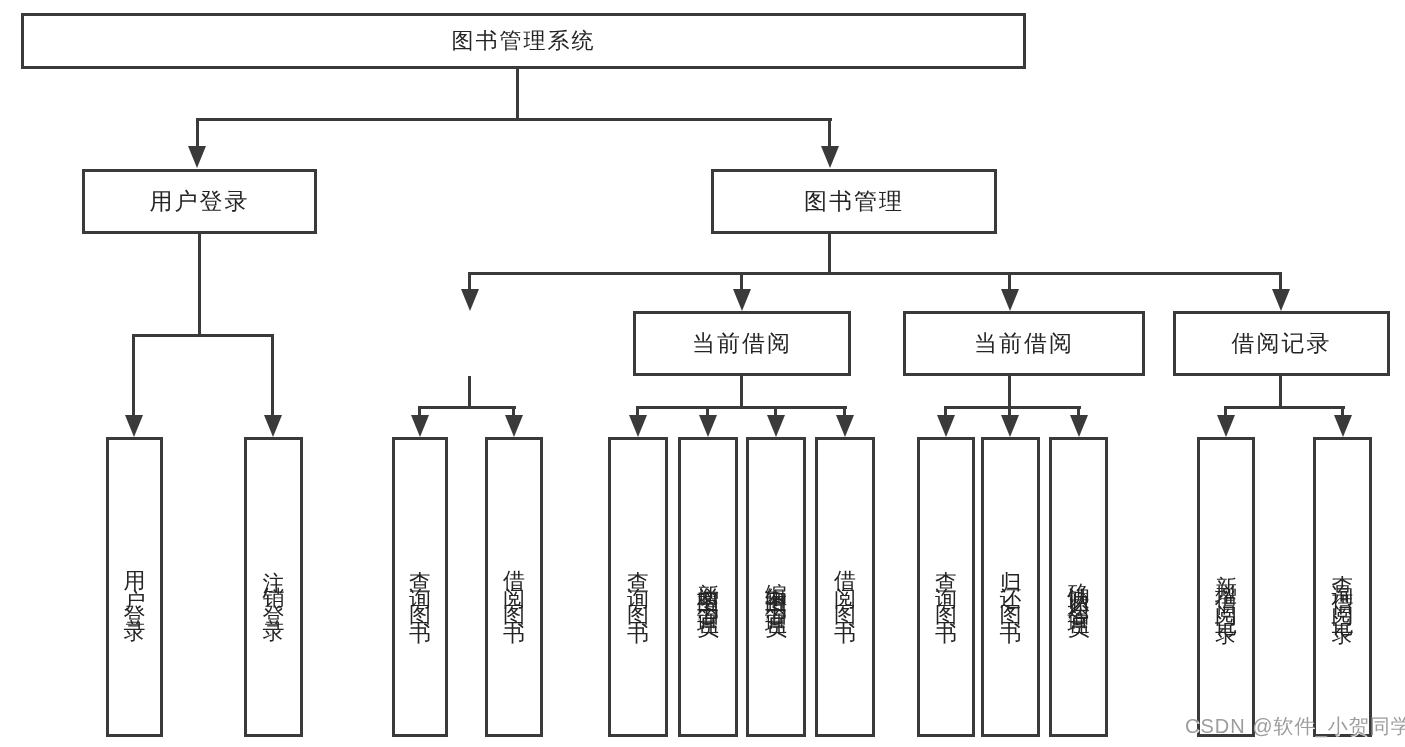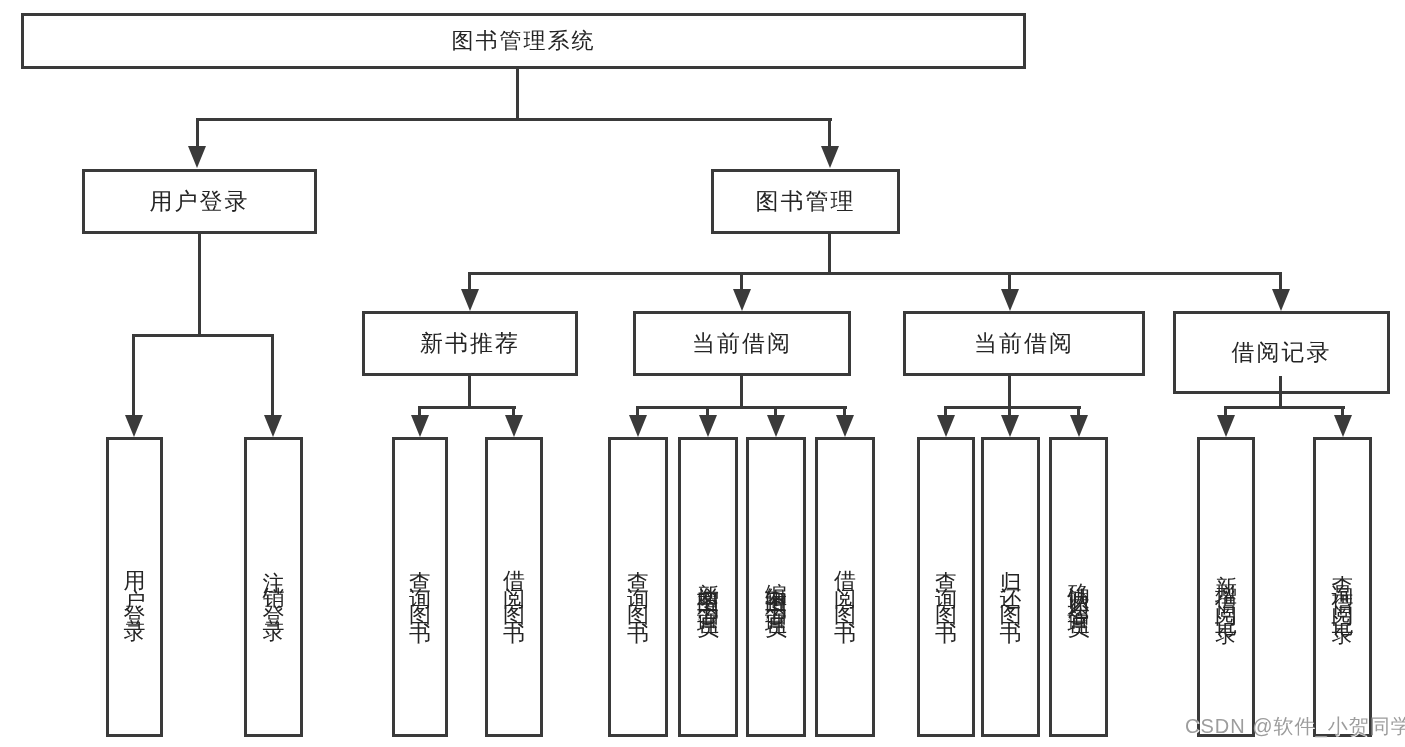--- a/index.html
+++ b/index.html
@@ -74,21 +74,21 @@
   <div class="vline" style="left:516px;top:69px;height:52px"></div>
   <div class="hline" style="left:196px;top:118px;width:636px"></div>
   <div class="vline" style="left:196px;top:118px;height:30px"></div>
   <div class="ahead" style="left:188px;top:146px"></div>
   <div class="vline" style="left:828px;top:118px;height:30px"></div>
   <div class="ahead" style="left:821px;top:146px"></div>
 
   <div class="node node-h" style="left:82px;top:169px;width:235px;height:65px">
     <span class="node-label">用户登录</span>
   </div>
-  <div class="node node-h" style="left:711px;top:169px;width:189px;height:65px">
+  <div class="node node-h" style="left:711px;top:169px;width:286px;height:65px">
     <span class="node-label">图书管理</span>
   </div>
 
   <div class="vline" style="left:198px;top:234px;height:103px"></div>
   <div class="hline" style="left:132px;top:334px;width:142px"></div>
   <div class="vline" style="left:132px;top:334px;height:83px"></div>
   <div class="ahead" style="left:125px;top:415px"></div>
   <div class="vline" style="left:271px;top:334px;height:83px"></div>
   <div class="ahead" style="left:264px;top:415px"></div>
 
@@ -96,30 +96,27 @@
   <div class="hline" style="left:468px;top:272px;width:814px"></div>
   <div class="vline" style="left:468px;top:272px;height:20px"></div>
   <div class="ahead" style="left:461px;top:289px"></div>
   <div class="vline" style="left:740px;top:272px;height:20px"></div>
   <div class="ahead" style="left:733px;top:289px"></div>
   <div class="vline" style="left:1008px;top:272px;height:20px"></div>
   <div class="ahead" style="left:1001px;top:289px"></div>
   <div class="vline" style="left:1279px;top:272px;height:20px"></div>
   <div class="ahead" style="left:1272px;top:289px"></div>
 
-  <div class="node node-h" style="left:362px;top:311px;width:216px;height:65px">
-    <span class="node-label">新书推荐</span>
-  </div>
   <div class="node node-h" style="left:633px;top:311px;width:218px;height:65px">
     <span class="node-label">当前借阅</span>
   </div>
   <div class="node node-h" style="left:903px;top:311px;width:242px;height:65px">
     <span class="node-label">当前借阅</span>
   </div>
-  <div class="node node-h" style="left:1173px;top:311px;width:217px;height:83px">
+  <div class="node node-h" style="left:1173px;top:311px;width:217px;height:65px">
     <span class="node-label">借阅记录</span>
   </div>
 
   <div class="vline" style="left:468px;top:376px;height:33px"></div>
   <div class="hline" style="left:418px;top:406px;width:98px"></div>
   <div class="vline" style="left:418px;top:406px;height:11px"></div>
   <div class="ahead" style="left:411px;top:415px"></div>
   <div class="vline" style="left:512px;top:406px;height:11px"></div>
   <div class="ahead" style="left:505px;top:415px"></div>
 

